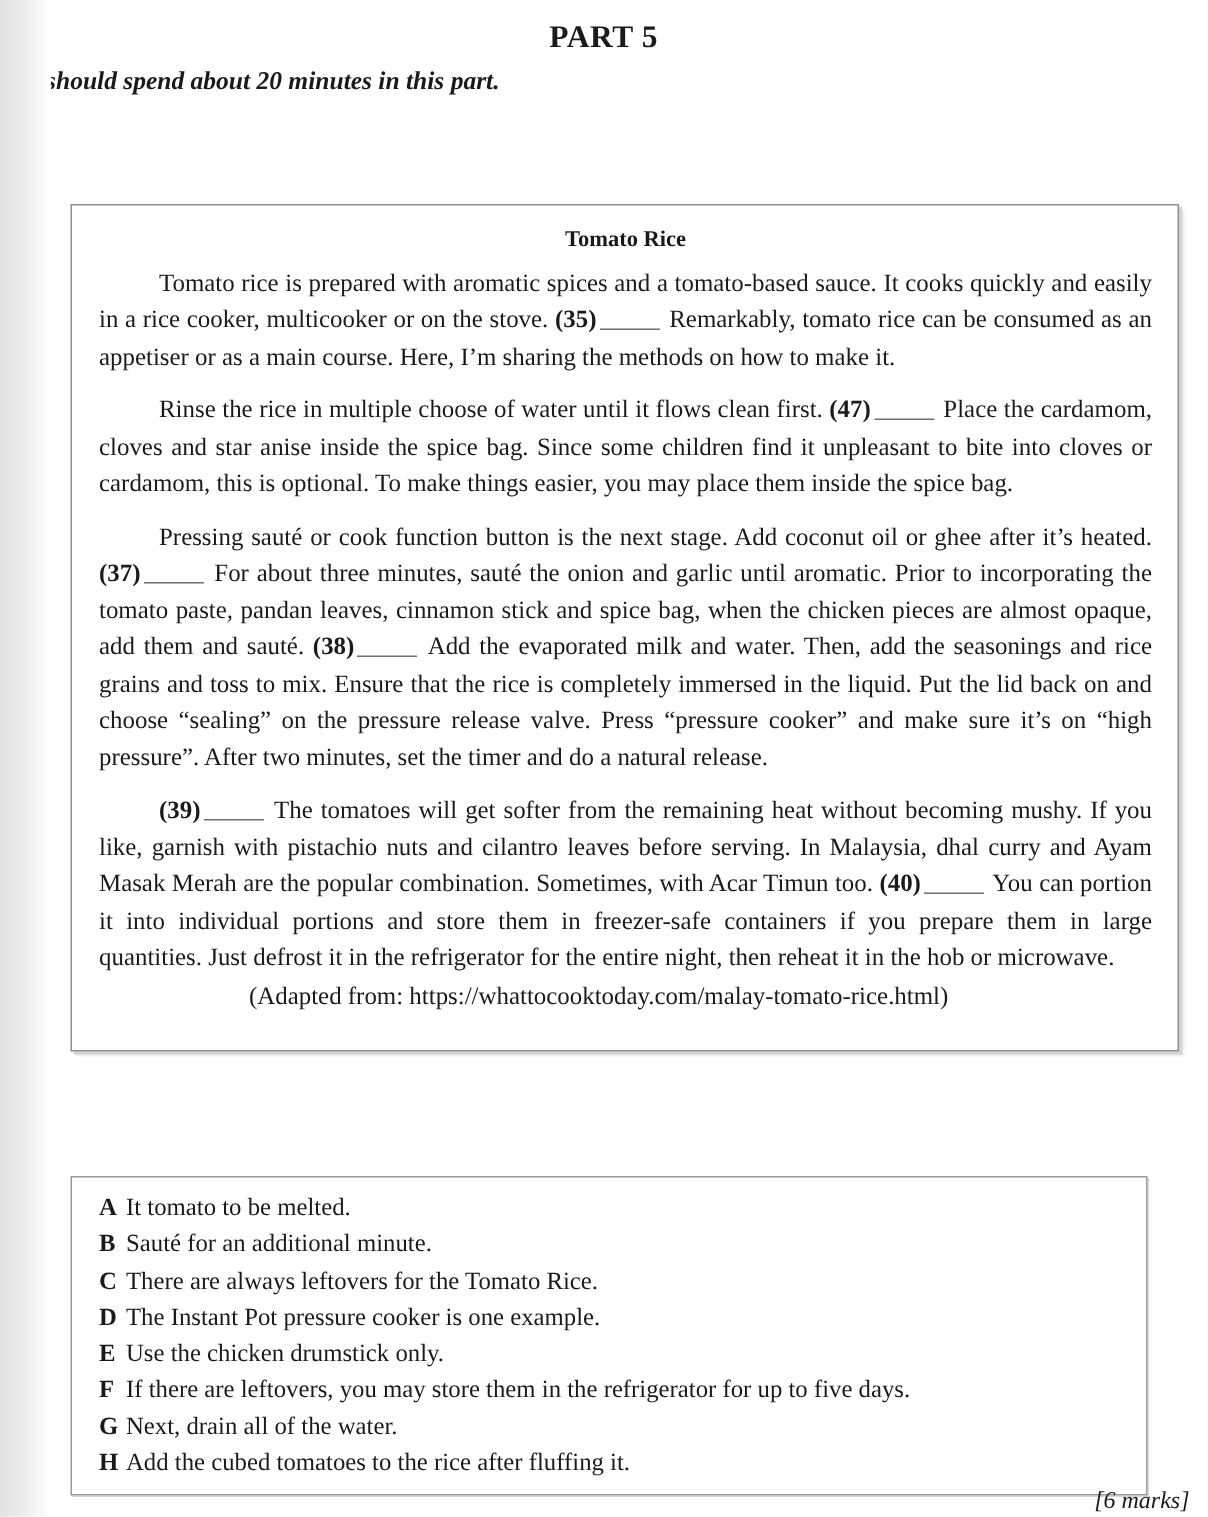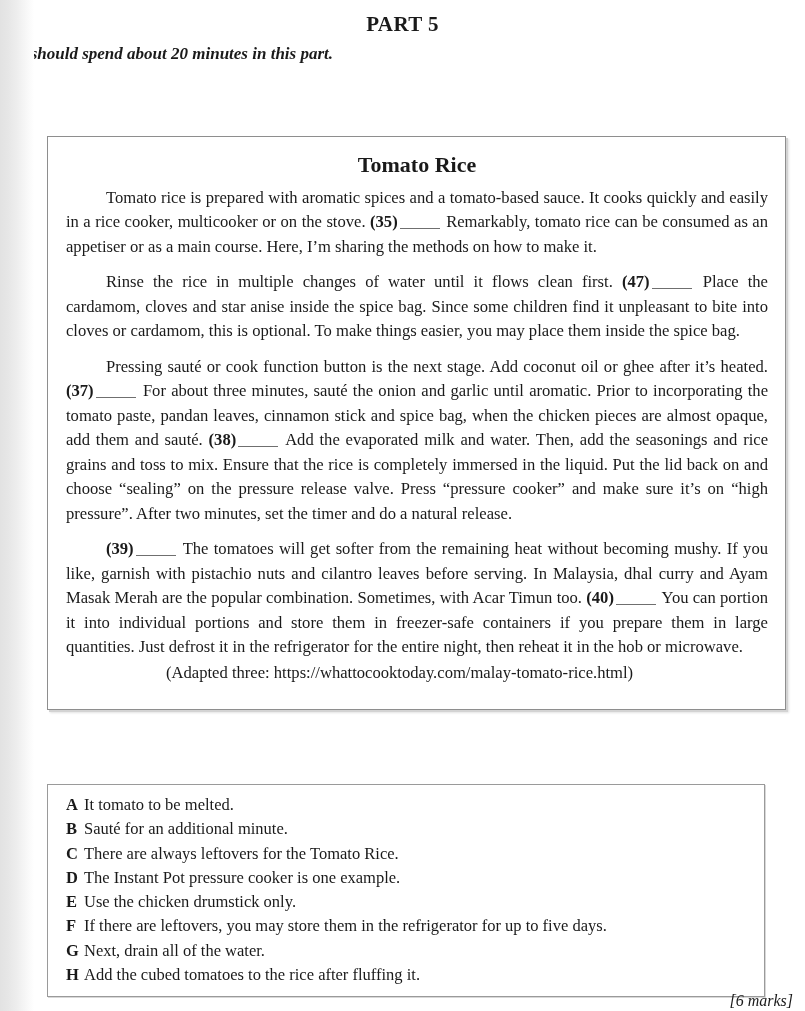--- a/index.html
+++ b/index.html
@@ -70,21 +70,21 @@
     top: 136px;
     width: 739px;
     box-sizing: border-box;
     border: 1px solid #8e8e8e;
     background: #ffffff;
     box-shadow: 2px 2px 0 0 #d3d3d3, 3px 3px 2px 0 #e3e3e3;
     padding: 12px 17px 12px 18px;
   }
   .passage-title {
     text-align: center;
-    font-size: 22px;
+    font-size: 15px;
     font-weight: bold;
     margin: 3px 0 8px 0;
   }
   .passage-box p {
     margin: 0 0 11px 0;
     font-size: 16.6px;
     line-height: 1.475;
     text-align: justify;
     text-indent: 40px;
     hyphens: none;
@@ -157,27 +157,27 @@
 
   <div class="part-title">PART 5</div>
   <div class="part-subtitle">You should spend about 20 minutes in this part.</div>
 
 
   <div class="passage-box">
     <div class="passage-title">Tomato Rice</div>
 
     <p><span>Tomato rice is prepared with aromatic spices and a tomato-based sauce. It cooks quickly and easily in a rice cooker, multicooker or on the stove. </span><span class="gapnum">(35)</span><span class="blank"></span><span> Remarkably, tomato rice can be consumed as an appetiser or as a main course. Here, I’m sharing the methods on how to make it.</span></p>
 
-    <p><span>Rinse the rice in multiple changes of water until it flows clean first. </span><span class="gapnum">(47)</span><span class="blank"></span><span> Place the cardamom, cloves and star anise inside the spice bag. Since some children find it unpleasant to bite into cloves or cardamom, this is optional. To make things easier, you may place them inside the spice bag.</span></p>
+    <p><span>Rinse the rice in multiple choose of water until it flows clean first. </span><span class="gapnum">(47)</span><span class="blank"></span><span> Place the cardamom, cloves and star anise inside the spice bag. Since some children find it unpleasant to bite into cloves or cardamom, this is optional. To make things easier, you may place them inside the spice bag.</span></p>
 
     <p><span>Pressing sauté or cook function button is the next stage. Add coconut oil or ghee after it’s heated. </span><span class="gapnum">(37)</span><span class="blank"></span><span> For about three minutes, sauté the onion and garlic until aromatic. Prior to incorporating the tomato paste, pandan leaves, cinnamon stick and spice bag, when the chicken pieces are almost opaque, add them and sauté. </span><span class="gapnum">(38)</span><span class="blank"></span><span> Add the evaporated milk and water. Then, add the seasonings and rice grains and toss to mix. Ensure that the rice is completely immersed in the liquid. Put the lid back on and choose “sealing” on the pressure release valve. Press “pressure cooker” and make sure it’s on “high pressure”. After two minutes, set the timer and do a natural release.</span></p>
 
     <p class="last"><span class="gapnum">(39)</span><span class="blank"></span><span> The tomatoes will get softer from the remaining heat without becoming mushy. If you like, garnish with pistachio nuts and cilantro leaves before serving. In Malaysia, dhal curry and Ayam Masak Merah are the popular combination. Sometimes, with Acar Timun too. </span><span class="gapnum">(40)</span><span class="blank"></span><span> You can portion it into individual portions and store them in freezer-safe containers if you prepare them in large quantities. Just defrost it in the refrigerator for the entire night, then reheat it in the hob or microwave.</span></p>
 
-    <p class="source">(Adapted three: https://whattocooktoday.com/malay-tomato-rice.html)</p>
+    <p class="source">(Adapted from: https://whattocooktoday.com/malay-tomato-rice.html)</p>
   </div>
 
   <div class="options-box">
     <div class="opt-row">
       <span class="opt-letter">A</span>
       <span class="opt-text">It tomato to be melted.</span>
     </div>
     <div class="opt-row">
       <span class="opt-letter">B</span>
       <span class="opt-text">Sauté for an additional minute.</span>

